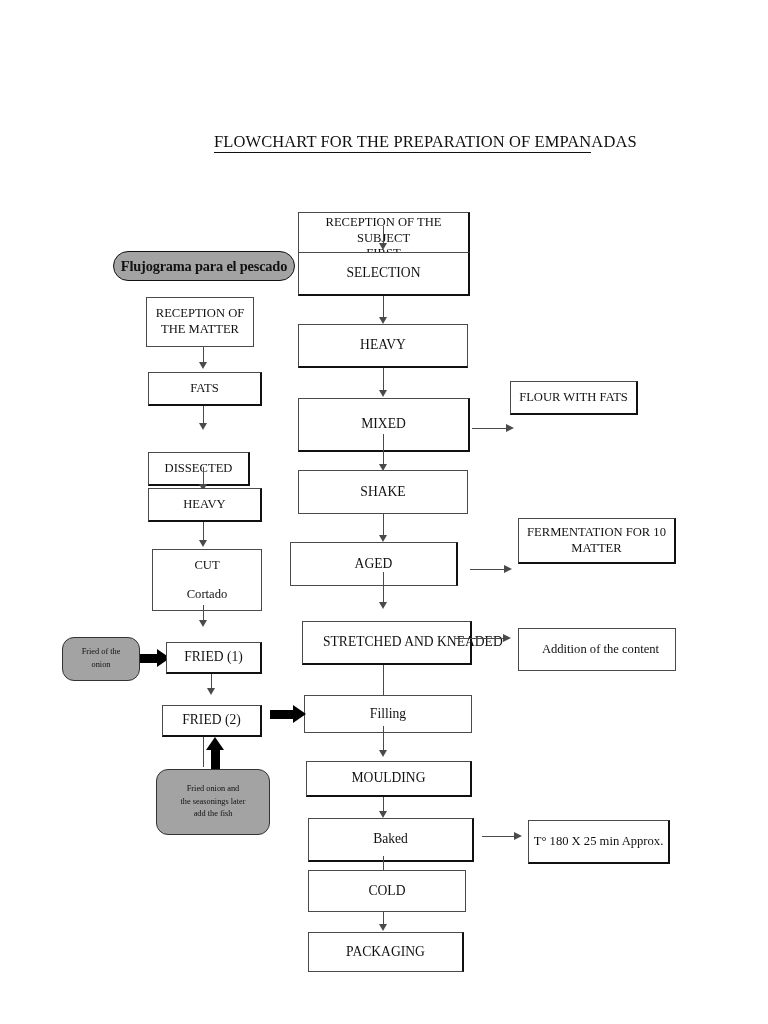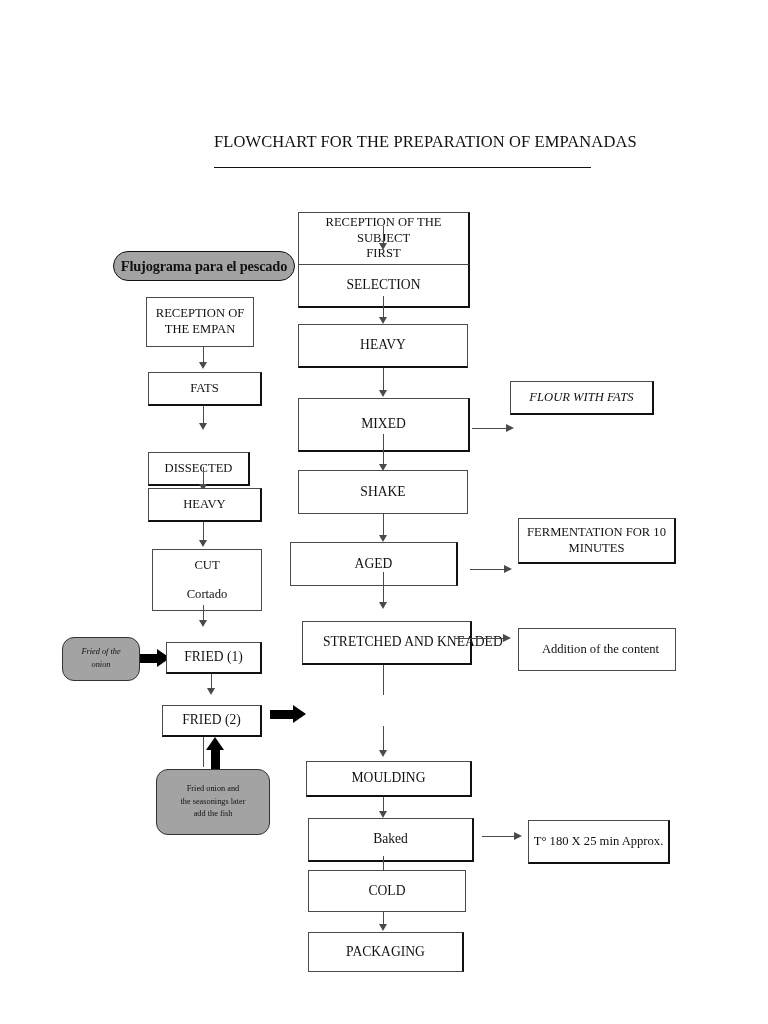--- a/index.html
+++ b/index.html
@@ -26,21 +26,21 @@
     top: 132px;
     width: 420px;
     text-align: center;
     font-size: 16.5px;
     letter-spacing: 0.1px;
     white-space: nowrap;
     color: #111;
   }
   #chart-title .u {
     border-bottom: 1.4px solid #111;
-    padding-bottom: 16px;
+    padding-bottom: 1px;
   }
 
   
   .node {
     display: flex;
     flex-direction: column;
     align-items: center;
     justify-content: center;
     background: #ffffff;
     border: 1.1px solid #4a4a4a;
@@ -139,76 +139,79 @@
 
   <div class="abs" id="chart-title"><span class="u">FLOWCHART FOR THE PREPARATION OF EMPAN</span><span>ADAS</span></div>
 
   <div class="abs node hv f13" style="left:298px; top:172px; width:172px; height:54px;margin-top:40px;">
     <span class="ln">RECEPTION OF THE SUBJECT</span>
     <span class="ln">FIRST</span>
   </div>
   <div class="abs vline" style="left:383px; top:226px; height:21px;"></div>
   <div class="abs arrow-down" style="left:379px; top:243px;"></div>
 
-  <div class="abs node hv f14" style="left:298px; top:252px; width:172px; height:44px;margin-top:12px;">
+  <div class="abs node hv f14" style="left:298px; top:252px; width:172px; height:44px;">
     <span class="ln">SELECTION</span>
   </div>
   <div class="abs vline" style="left:383px; top:296px; height:25px;"></div>
   <div class="abs arrow-down" style="left:379px; top:317px;"></div>
 
   <div class="abs node hb f14" style="left:298px; top:324px; width:170px; height:44px;">
     <span class="ln">HEAVY</span>
   </div>
   <div class="abs vline" style="left:383px; top:368px; height:26px;"></div>
   <div class="abs arrow-down" style="left:379px; top:390px;"></div>
 
   <div class="abs node hv f14" style="left:298px; top:398px; width:172px; height:54px;">
     <span class="ln">MIXED</span>
   </div>
 
   <div class="abs hline" style="left:472px; top:428px; width:36px;"></div>
   <div class="abs arrow-right" style="left:506px; top:424px;"></div>
   <div class="abs vline" style="left:383px; top:434px; height:34px;"></div>
   <div class="abs arrow-down" style="left:379px; top:464px;"></div>
 
-  <div class="abs node hv f13" style="left:510px; top:381px; width:144px; height:34px;font-style:italic;">
+  <div class="abs node hv f13" style="left:510px; top:381px; width:128px; height:34px;">
     <span class="ln">FLOUR WITH FATS</span>
   </div>
 
   <div class="abs node f14" style="left:298px; top:470px; width:170px; height:44px;">
     <span class="ln">SHAKE</span>
   </div>
   <div class="abs vline" style="left:383px; top:514px; height:25px;"></div>
   <div class="abs arrow-down" style="left:379px; top:535px;"></div>
 
   <div class="abs node hr f14" style="left:290px; top:542px; width:168px; height:44px;">
     <span class="ln">AGED</span>
   </div>
 
   <div class="abs hline" style="left:470px; top:569px; width:36px;"></div>
   <div class="abs arrow-right" style="left:504px; top:565px;"></div>
   <div class="abs vline" style="left:383px; top:572px; height:34px;"></div>
   <div class="abs arrow-down" style="left:379px; top:602px;"></div>
 
   <div class="abs node hv f13" style="left:518px; top:518px; width:158px; height:46px;">
     <span class="ln">FERMENTATION FOR 10</span>
-    <span class="ln">MINUTES</span>
+    <span class="ln">MATTER</span>
   </div>
 
   <div class="abs node hv f14" style="left:302px; top:621px; width:170px; height:44px; align-items:flex-start; padding-left:20px;">
     <span class="ln" style="white-space:nowrap;">STRETCHED AND KNEADED</span>
   </div>
   <div class="abs hline" style="left:455px; top:638px; width:50px;"></div>
   <div class="abs arrow-right" style="left:503px; top:634px;"></div>
   <div class="abs vline" style="left:383px; top:665px; height:30px;"></div>
 
   <div class="abs node f13" style="left:518px; top:628px; width:158px; height:43px;padding-left:7px;">
     <span class="ln">Addition of the content</span>
   </div>
 
+  <div class="abs node f14" style="left:304px; top:695px; width:168px; height:38px;">
+    <span class="ln">Filling</span>
+  </div>
   <div class="abs vline" style="left:383px; top:726px; height:28px;"></div>
   <div class="abs arrow-down" style="left:379px; top:750px;"></div>
 
   <div class="abs node hv f14" style="left:306px; top:761px; width:166px; height:36px;">
     <span class="ln">MOULDING</span>
   </div>
   <div class="abs vline" style="left:383px; top:797px; height:18px;"></div>
   <div class="abs arrow-down" style="left:379px; top:811px;"></div>
 
   <div class="abs node hv f14" style="left:308px; top:818px; width:166px; height:44px;">
@@ -231,21 +234,21 @@
   <div class="abs node hr f14" style="left:308px; top:932px; width:156px; height:40px;">
     <span class="ln">PACKAGING</span>
   </div>
 
   <div class="abs pill" id="bubble-flujograma" style="left:113px; top:251px; width:182px; height:30px;">
     <span>Flujograma para el pescado</span>
   </div>
 
   <div class="abs node f13" style="left:146px; top:297px; width:108px; height:50px;">
     <span class="ln">RECEPTION OF</span>
-    <span class="ln">THE EMPAN</span>
+    <span class="ln">THE MATTER</span>
   </div>
   <div class="abs vline" style="left:203px; top:347px; height:18px;"></div>
   <div class="abs arrow-down" style="left:199px; top:362px;"></div>
 
   <div class="abs node hv f13" style="left:148px; top:372px; width:114px; height:34px;">
     <span class="ln">FATS</span>
   </div>
   <div class="abs vline" style="left:203px; top:406px; height:20px;"></div>
   <div class="abs arrow-down" style="left:199px; top:423px;"></div>
 
@@ -261,21 +264,21 @@
   <div class="abs vline" style="left:203px; top:522px; height:22px;"></div>
   <div class="abs arrow-down" style="left:199px; top:540px;"></div>
 
   <div class="abs node f13" style="left:152px; top:549px; width:110px; height:62px;">
     <span class="ln">CUT</span>
     <span class="ln2">Cortado</span>
   </div>
   <div class="abs vline" style="left:203px; top:605px; height:20px;"></div>
   <div class="abs arrow-down" style="left:199px; top:620px;"></div>
 
-  <div class="abs pill soft f9" style="left:62px; top:637px; width:78px; height:44px; flex-direction:column;font-style:italic;">
+  <div class="abs pill soft f9" style="left:62px; top:637px; width:78px; height:44px; flex-direction:column;">
     <span class="ln">Fried of the</span>
     <span class="ln">onion</span>
   </div>
 
   <div class="fat-right" style="left:140px; top:649px; width:30px; height:19px;">
     <div class="shaft" style="width:18px;"></div>
     <div class="head" style="left:17px;"></div>
   </div>
 
   <div class="abs node hv f14" style="left:166px; top:642px; width:96px; height:32px;">

